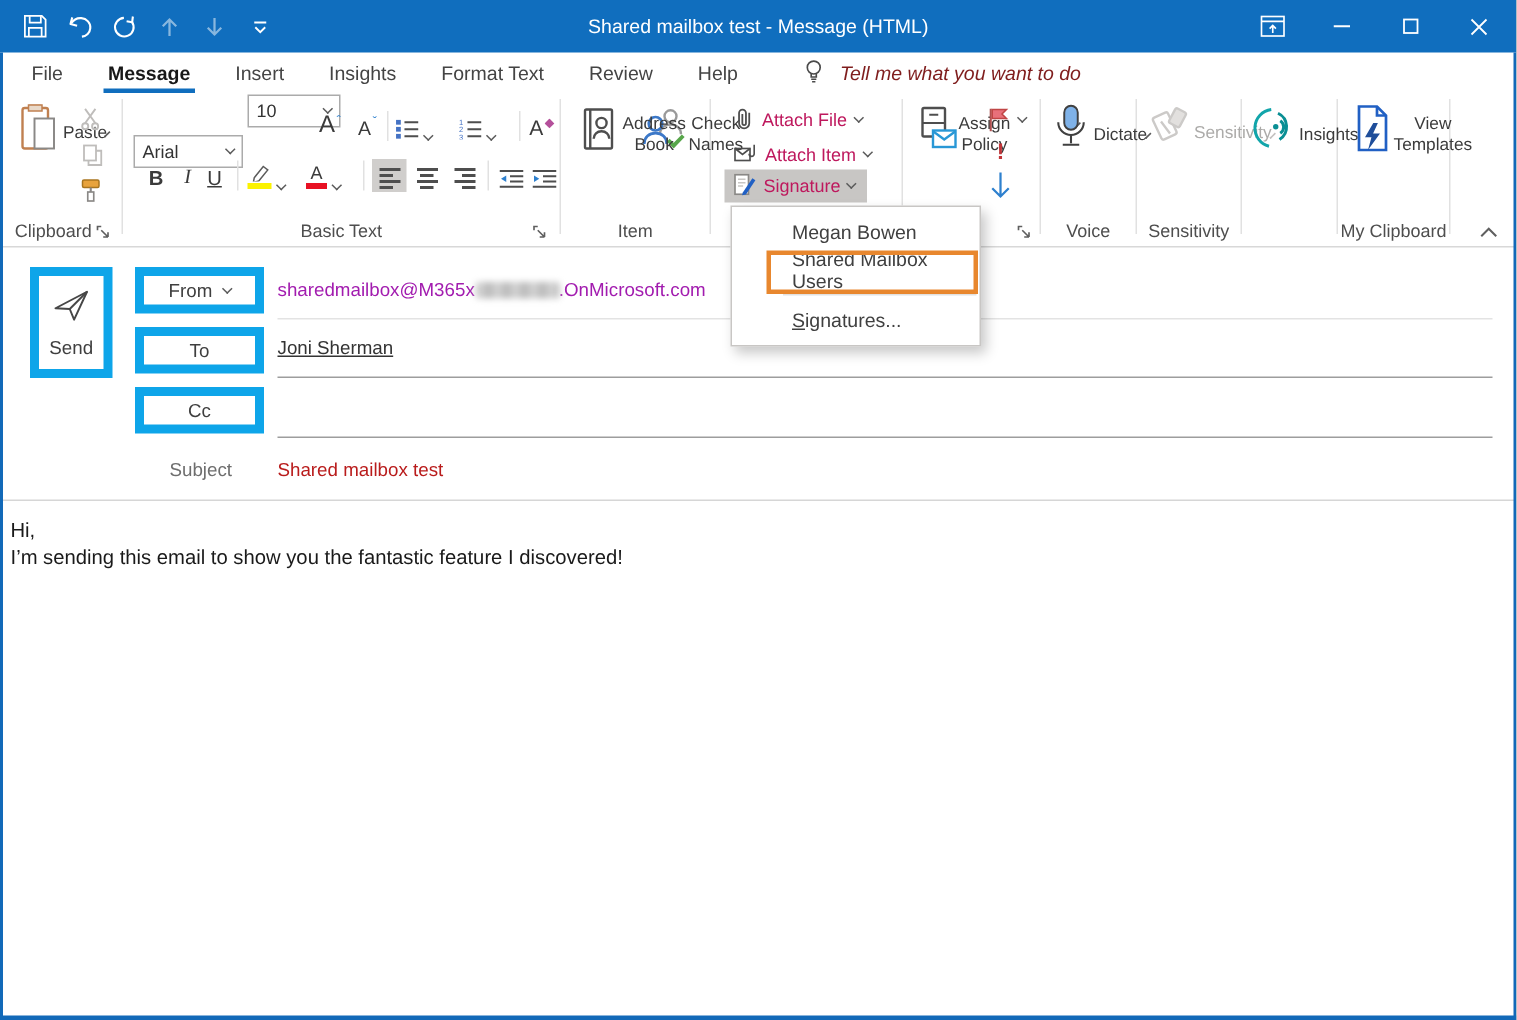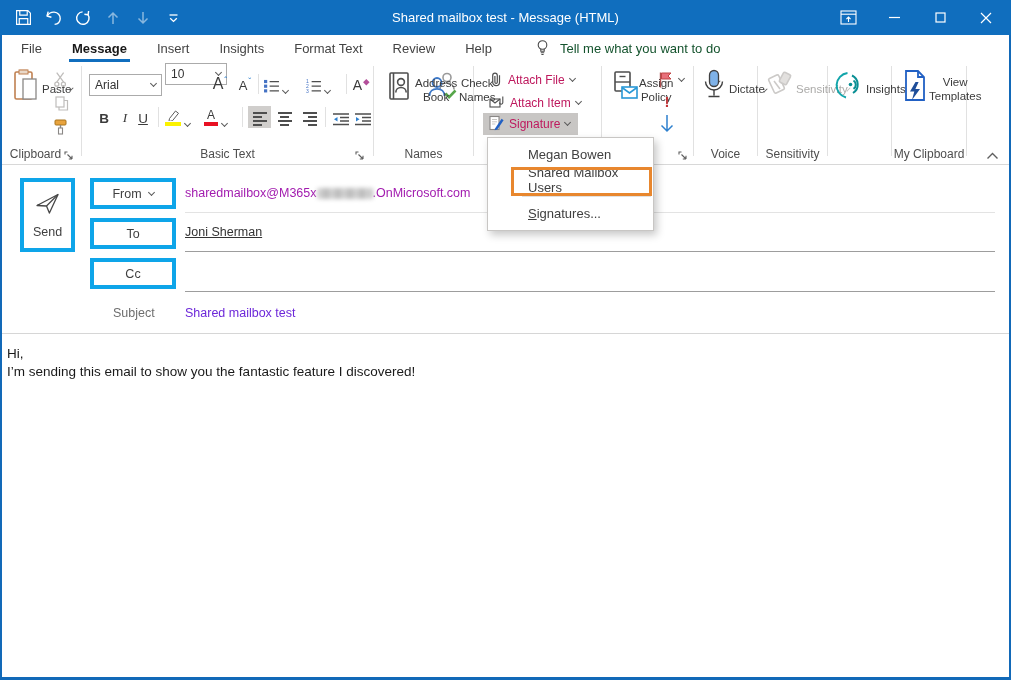--- a/index.html
+++ b/index.html
@@ -22,21 +22,21 @@
   .dimmed { opacity:.5; }
   .tb-title { position:absolute; left:0; top:0; width:100%; height:35px; line-height:35px; text-align:center; color:#fff; font-size:13px; }
   .winctl { position:absolute; right:2px; top:0; height:35px; display:flex; }
   .winctl-btn { width:46px; height:35px; display:flex; align-items:center; justify-content:center; }
 
   
   .tabrow { position:absolute; left:0; top:35px; width:1011px; height:27px; background:#fff; display:flex; align-items:stretch; padding-left:6px; z-index:9; }
   .tab { padding:0 15px; display:flex; align-items:center; font-size:13px; color:#444; position:relative; }
   .tab.active { color:#181818; font-weight:bold; }
   .tab.active::after { content:""; position:absolute; left:12px; right:12px; bottom:0; height:3px; background:#106EBE; }
-  .tellme { display:flex; align-items:center; gap:10px; margin-left:28px; font-size:13px; color:#14532d; }
+  .tellme { display:flex; align-items:center; gap:10px; margin-left:28px; font-size:13px; color:#7f1d1d;font-style:italic; }
 
   
   .ribbon { position:absolute; left:0; top:62px; width:1011px; height:103px; background:#fff; border-bottom:1px solid #D8D8D8; z-index:8; }
   .gsep { position:absolute; top:4px; height:90px; width:1px; background:#E1E1E1; }
   .group { position:absolute; top:0; height:102px; }
   .grp-label { position:absolute; bottom:3px; left:0; right:0; text-align:center; font-size:12px; color:#4e4e4e; white-space:nowrap; }
   .launcher { position:absolute; bottom:4px; width:13px; height:13px; }
 
   .bigbtn { position:absolute; display:flex; flex-direction:row; align-items:center; cursor:default; }
   .bigbtn .bb-label { font-size:11.5px; color:#3b3b3b; line-height:14px; text-align:center; margin-top:3px; white-space:pre-line; }
@@ -55,21 +55,21 @@
   .vline { width:1px; height:20px; background:#E1E1E1; align-self:center; }
 
   .letterstack { display:flex; flex-direction:column; align-items:center; line-height:11px; }
   .colorbar { width:14px; height:4px; margin-top:1px; }
 
   .alines { display:flex; flex-direction:column; gap:2.5px; }
   .alines i { display:block; height:1.6px; background:#4e4e4e; }
 
   
   .compose { position:absolute; left:0; top:165px; width:1011px; height:515px; background:#fff; }
-  .fieldbox { position:absolute; border:4px solid #0ea5e9; background:#fff; display:flex; align-items:center; justify-content:center; gap:7px; font-size:12.5px; color:#3f3f3f; }
+  .fieldbox { position:absolute; border:6px solid #0ea5e9; background:#fff; display:flex; align-items:center; justify-content:center; gap:7px; font-size:12.5px; color:#3f3f3f; }
   .hline { position:absolute; height:1px; }
   .addr { position:absolute; font-size:12.5px; color:#a21caf; }
   .redact { display:inline-block; width:56px; height:11px; background:repeating-linear-gradient(90deg,#cfcfcf 0 6px,#bdbdbd 6px 12px); filter:blur(2px); border-radius:2px; vertical-align:middle; }
 
   
   .menu { position:absolute; left:487px; top:137px; width:167px; background:#fff; border:1px solid #C8C6C4; box-shadow:3px 4px 8px rgba(0,0,0,.22); z-index:50; padding:3px 0 4px 0; }
   .mi { height:26px; display:flex; align-items:center; padding-left:40px; font-size:13px; color:#404040; cursor:default; }
   .mi-sep { height:1px; background:#E1E1E1; margin:3px 2px 3px 34px; }
   .mi .accel::first-letter { text-decoration:underline; }
   .mi .accel { display:block; }
@@ -217,21 +217,21 @@
       <div class="grp-label" style="padding-right:10px">Clipboard</div>
       <div class="launcher" style="right:5px">
         <svg width="11" height="11" viewBox="0 0 11 11" fill="none" stroke="#5F5F5F" stroke-width="1.1">
             <path d="M2 4.5V2h2.5"></path>
             <path d="M4.5 4.5 9 9M9 9V5.8M9 9H5.8"></path>
           </svg>
       </div>
     </div>
 
     <div class="group" style="left:82px;width:291px">
-      <div class="combo" style="position:absolute;left:7px;top:12px;width:73px">
+      <div class="combo" style="position:absolute;left:7px;top:28px;width:73px">
         <span>Arial</span>
           <span class="cv"></span>
       </div>
       <div class="combo" style="position:absolute;left:83px;top:1px;width:62px">
         <span>10</span>
           <span class="cv"></span>
       </div>
       <div class="fmtbtn abs" style="left:128px;top:11px;font-size:16px">
         <span>A</span>
           <span style="color:#2E80CE;font-size:9px;margin-bottom:8px">ˆ</span>
@@ -357,21 +357,21 @@
         <span>
           <svg width="32" height="32" viewBox="0 0 32 32" fill="none" stroke="#4e4e4e" stroke-width="1.6">
               <rect x="7" y="3" width="18" height="26" rx="1"></rect>
               <path d="M10.5 3v26"></path>
               <circle cx="18" cy="12" r="3.4"></circle>
               <path d="M12.8 22.5c0-3 2.3-5 5.2-5s5.2 2 5.2 5"></path>
             </svg>
         </span>
         <span class="bb-label">Address Book</span>
       </div>
-      <div class="grp-label">Names</div>
+      <div class="grp-label">Item</div>
     </div>
 
     <div class="group" style="left:474px;width:127px">
       <div class="smallrow" style="left:9px;top:7px">
         <span>
           <svg width="14" height="16" viewBox="0 0 14 16" fill="none" stroke="#4e4e4e" stroke-width="1.2">
               <path d="M10.5 4.2v7a3.4 3.4 0 0 1-6.8 0V4.4a2.3 2.3 0 0 1 4.6 0v6.8a1.2 1.2 0 0 1-2.4 0V5"></path>
             </svg>
         </span>
         <span>Attach File</span>
@@ -527,21 +527,21 @@
     </div>
     <div class="addr" style="left:185px;top:60px;text-decoration:underline;color:#333">Joni Sherman</div>
     <div class="hline" style="left:185px;top:86px;width:810px;background:#9D9D9D"></div>
 
     <div class="fieldbox" style="left:90px;top:93px;width:86px;height:31px">
       <span>Cc</span>
     </div>
     <div class="hline" style="left:185px;top:126px;width:810px;background:#9D9D9D"></div>
 
     <div class="addr" style="left:113px;top:141px;color:#6E6E6E">Subject</div>
-    <div class="addr" style="left:185px;top:141px;color:#6d28d9">Shared mailbox test</div>
+    <div class="addr" style="left:185px;top:141px;color:#b91c1c">Shared mailbox test</div>
 
     <div class="hline" style="left:0;top:168px;width:1011px;background:#D6D6D6"></div>
 
     <div class="bodytext" style="top:180px">
       <div>Hi,</div>
       <div>I’m sending this email to show you the fantastic feature I discovered!</div>
     </div>
   </div>
 
   <div class="menu">

